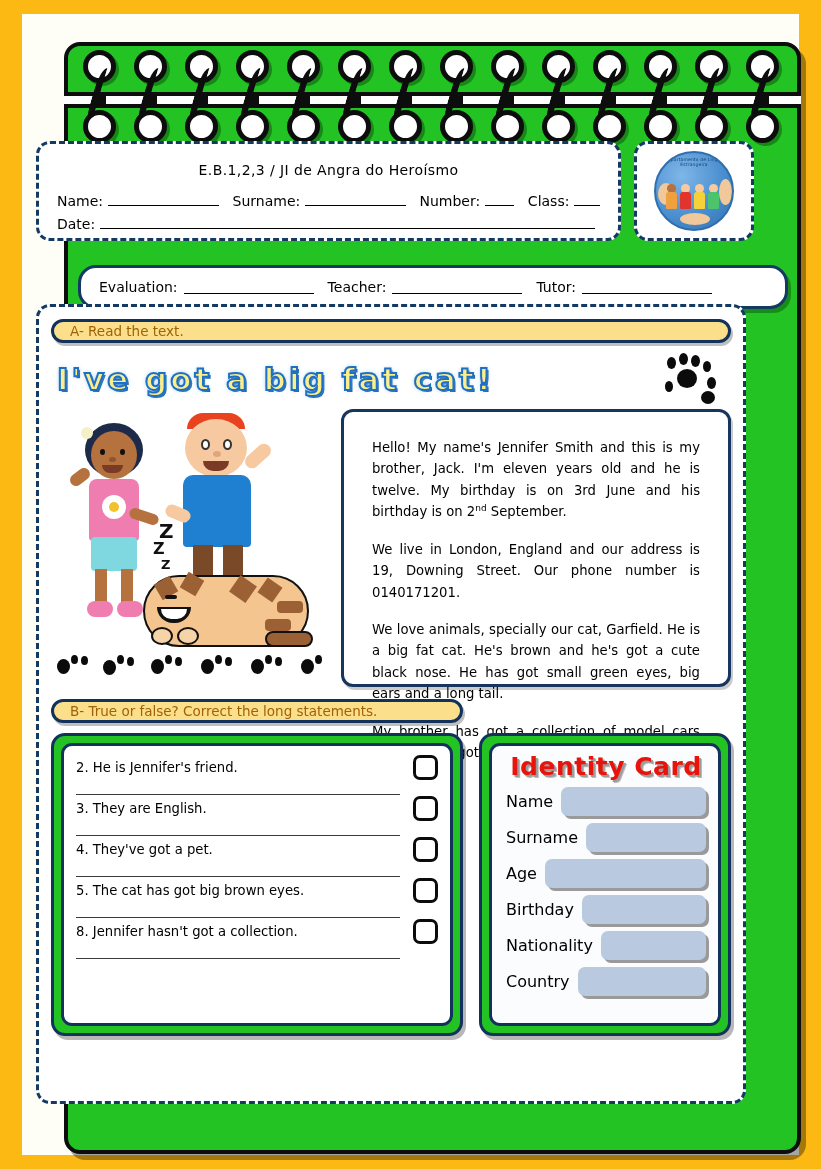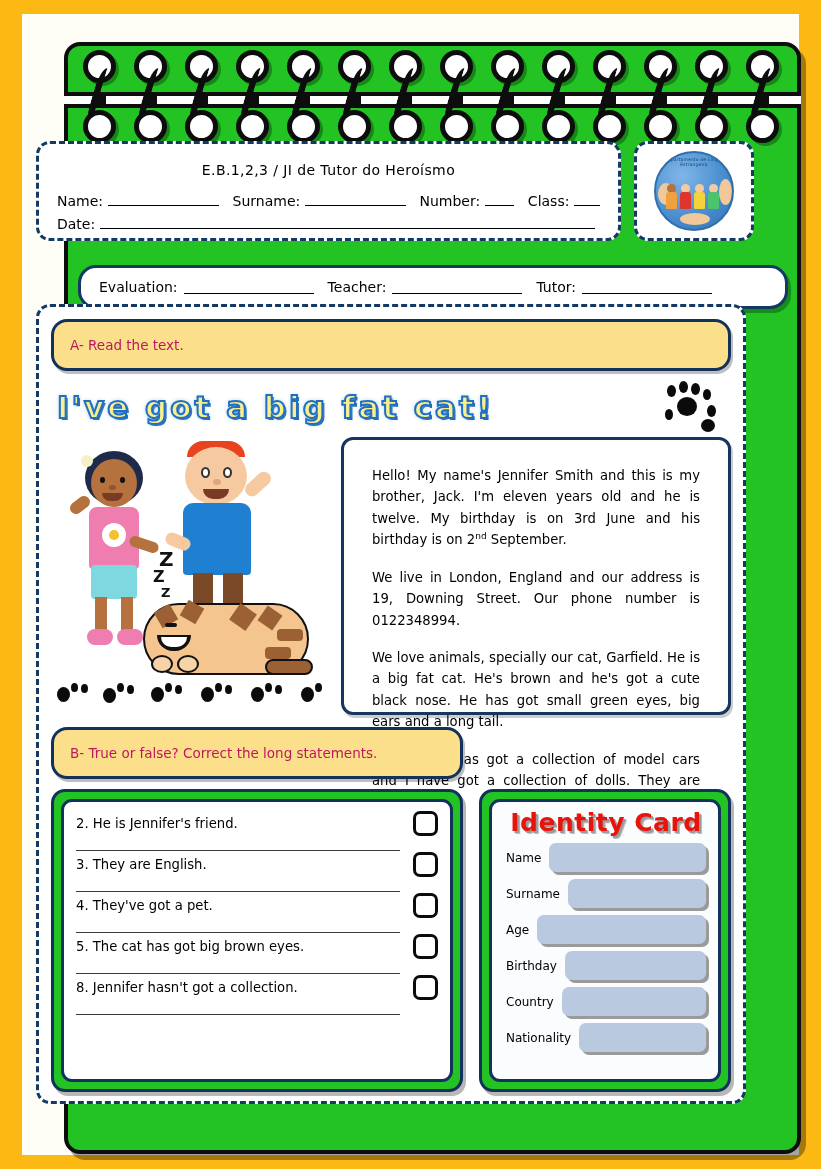--- a/index.html
+++ b/index.html
@@ -163,25 +163,25 @@
   .main-panel {
     left: 14px; top: 290px;
     width: 710px; height: 800px;
     padding: 12px 12px;
   }
 
   .instr-bar {
     background: #FBDF8B;
     border: 3.5px solid #12325c;
     border-radius: 16px;
-    height: 52px;
+    height: 24px;
     display: flex; align-items: center;
     padding: 0 16px;
     font-size: 13.5px;
-    color: #be185d;
+    color: #a16207;
     box-shadow: 2px 3px 0 rgba(0,0,0,0.25);
   }
 
   
   .title-art {
     height: 52px;
     margin-top: 10px;
     display: flex; align-items: center;
     position: relative;
   }
@@ -307,21 +307,21 @@
     color: #E8140C;
     letter-spacing: .5px;
     text-shadow: 2px 2px 0 #9b9b9b, 3px 3px 0 rgba(0,0,0,0.25);
     margin: 2px 0 6px 0;
   }
   .idc-field {
     display: flex; align-items: center;
     margin-bottom: 7px;
   }
   .idc-label {
-    font-size: 12px; color: #000;
+    font-size: 16px; color: #000;
     white-space: nowrap;
     margin-right: 8px;
   }
   .idc-input {
     flex: 1;
     height: 29px;
     background: #B9C9E0;
     border-radius: 7px;
     box-shadow: 3px 3px 0 #9a9a9a;
   }
@@ -416,21 +416,21 @@
         <div class="ring-col" style="left:677px;">
           <div class="hole top"></div>
           <div class="ring-wire"></div>
           <div class="hole bot"></div>
         </div>
         <div class="spiral-seg" style="left:693px;"></div>
       </div>
   </div>
 
   <div class="dashed-box header-info">
-    <div class="school-name">E.B.1,2,3 / JI de Tutor do Heroísmo</div>
+    <div class="school-name">E.B.1,2,3 / JI de Angra do Heroísmo</div>
     <div class="field-row">
       <span class="lbl">Name:</span>
       <span class="rule w130"></span>
       <span class="gap16"></span>
       <span class="lbl">Surname:</span>
       <span class="rule w120"></span>
       <span class="gap16"></span>
       <span class="lbl">Number:</span>
       <span class="rule w34"></span>
       <span class="gap16"></span>
@@ -570,21 +570,21 @@
           <div class="paw-dot" style="left:196px; top:6px; width:13px; height:15px;"></div>
           <div class="paw-dot" style="left:210px; top:2px; width:7px; height:9px;"></div>
           <div class="paw-dot" style="left:220px; top:4px; width:7px; height:9px;"></div>
           <div class="paw-dot" style="left:246px; top:6px; width:13px; height:15px;"></div>
           <div class="paw-dot" style="left:260px; top:2px; width:7px; height:9px;"></div>
         </div>
       </div>
 
       <div class="passage">
         <p><span>Hello! My name's Jennifer Smith and this is my brother, Jack. I'm eleven years old and he is twelve. My birthday is on 3rd June and his birthday is on 2</span><sup>nd</sup><span> September.</span></p>
-        <p>We live in London, England and our address is 19, Downing Street. Our phone number is 0122348994.</p>
+        <p>We live in London, England and our address is 19, Downing Street. Our phone number is 0140171201.</p>
         <p>We love animals, specially our cat, Garfield. He is a big fat cat. He's brown and he's got a cute black nose. He has got small green eyes, big ears and a long tail.</p>
         <p>My brother has got a collection of model cars and I have got a collection of dolls. They are beautiful.</p>
       </div>
     </div>
 
     <div class="bc-row">
       <div class="instr-bar b">
         <span>B- True or false? Correct the long statements.</span>
       </div>
     </div>
@@ -644,26 +644,26 @@
               </div>
               <div class="idc-field">
                 <span class="idc-label">Age</span>
                 <span class="idc-input"></span>
               </div>
               <div class="idc-field">
                 <span class="idc-label">Birthday</span>
                 <span class="idc-input"></span>
               </div>
               <div class="idc-field">
+                <span class="idc-label">Nationality</span>
+                <span class="idc-input"></span>
+              </div>
+              <div class="idc-field">
                 <span class="idc-label">Country</span>
                 <span class="idc-input"></span>
               </div>
-              <div class="idc-field">
-                <span class="idc-label">Nationality</span>
-                <span class="idc-input"></span>
-              </div>
             </div>
         </div>
       </div>
     </div>
 
   </div>
 </div>
 
 </body></html>

